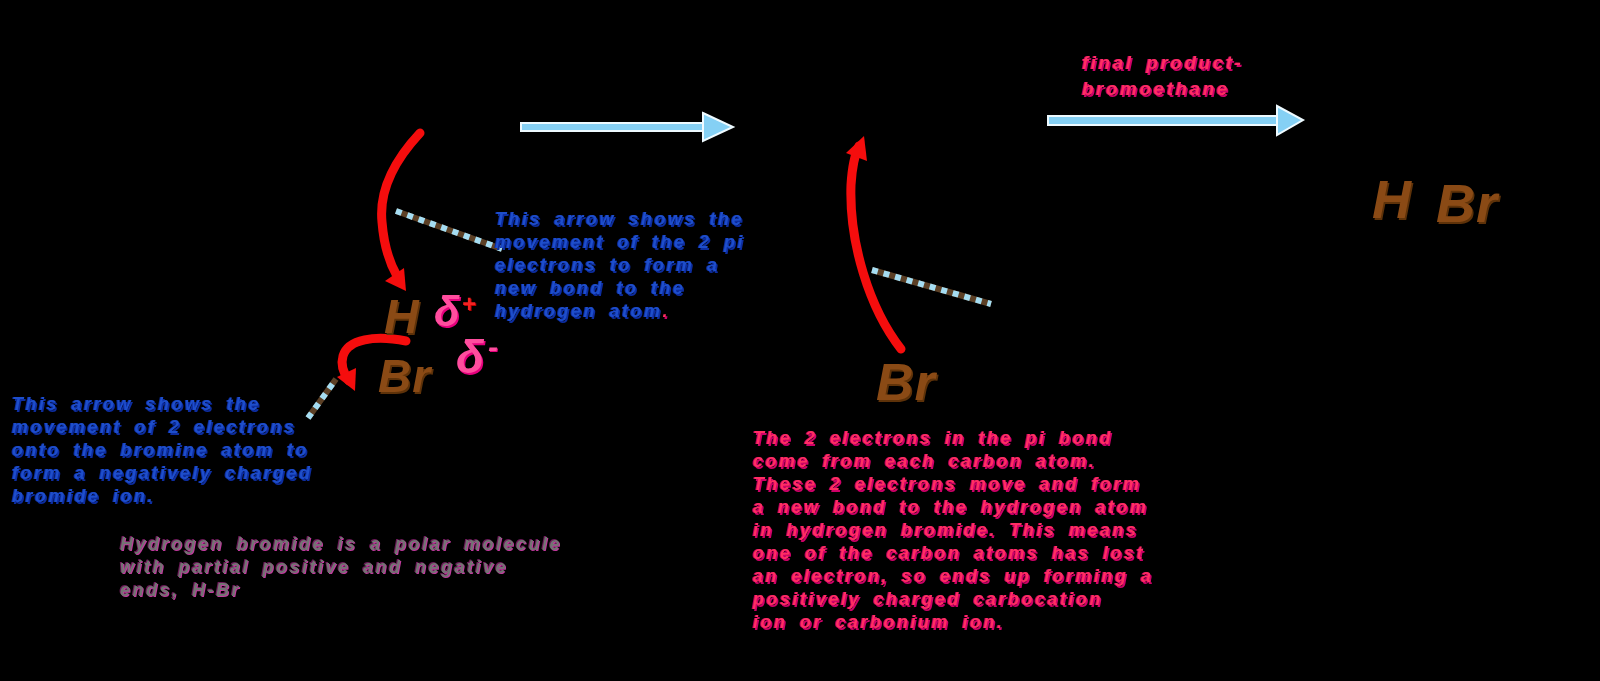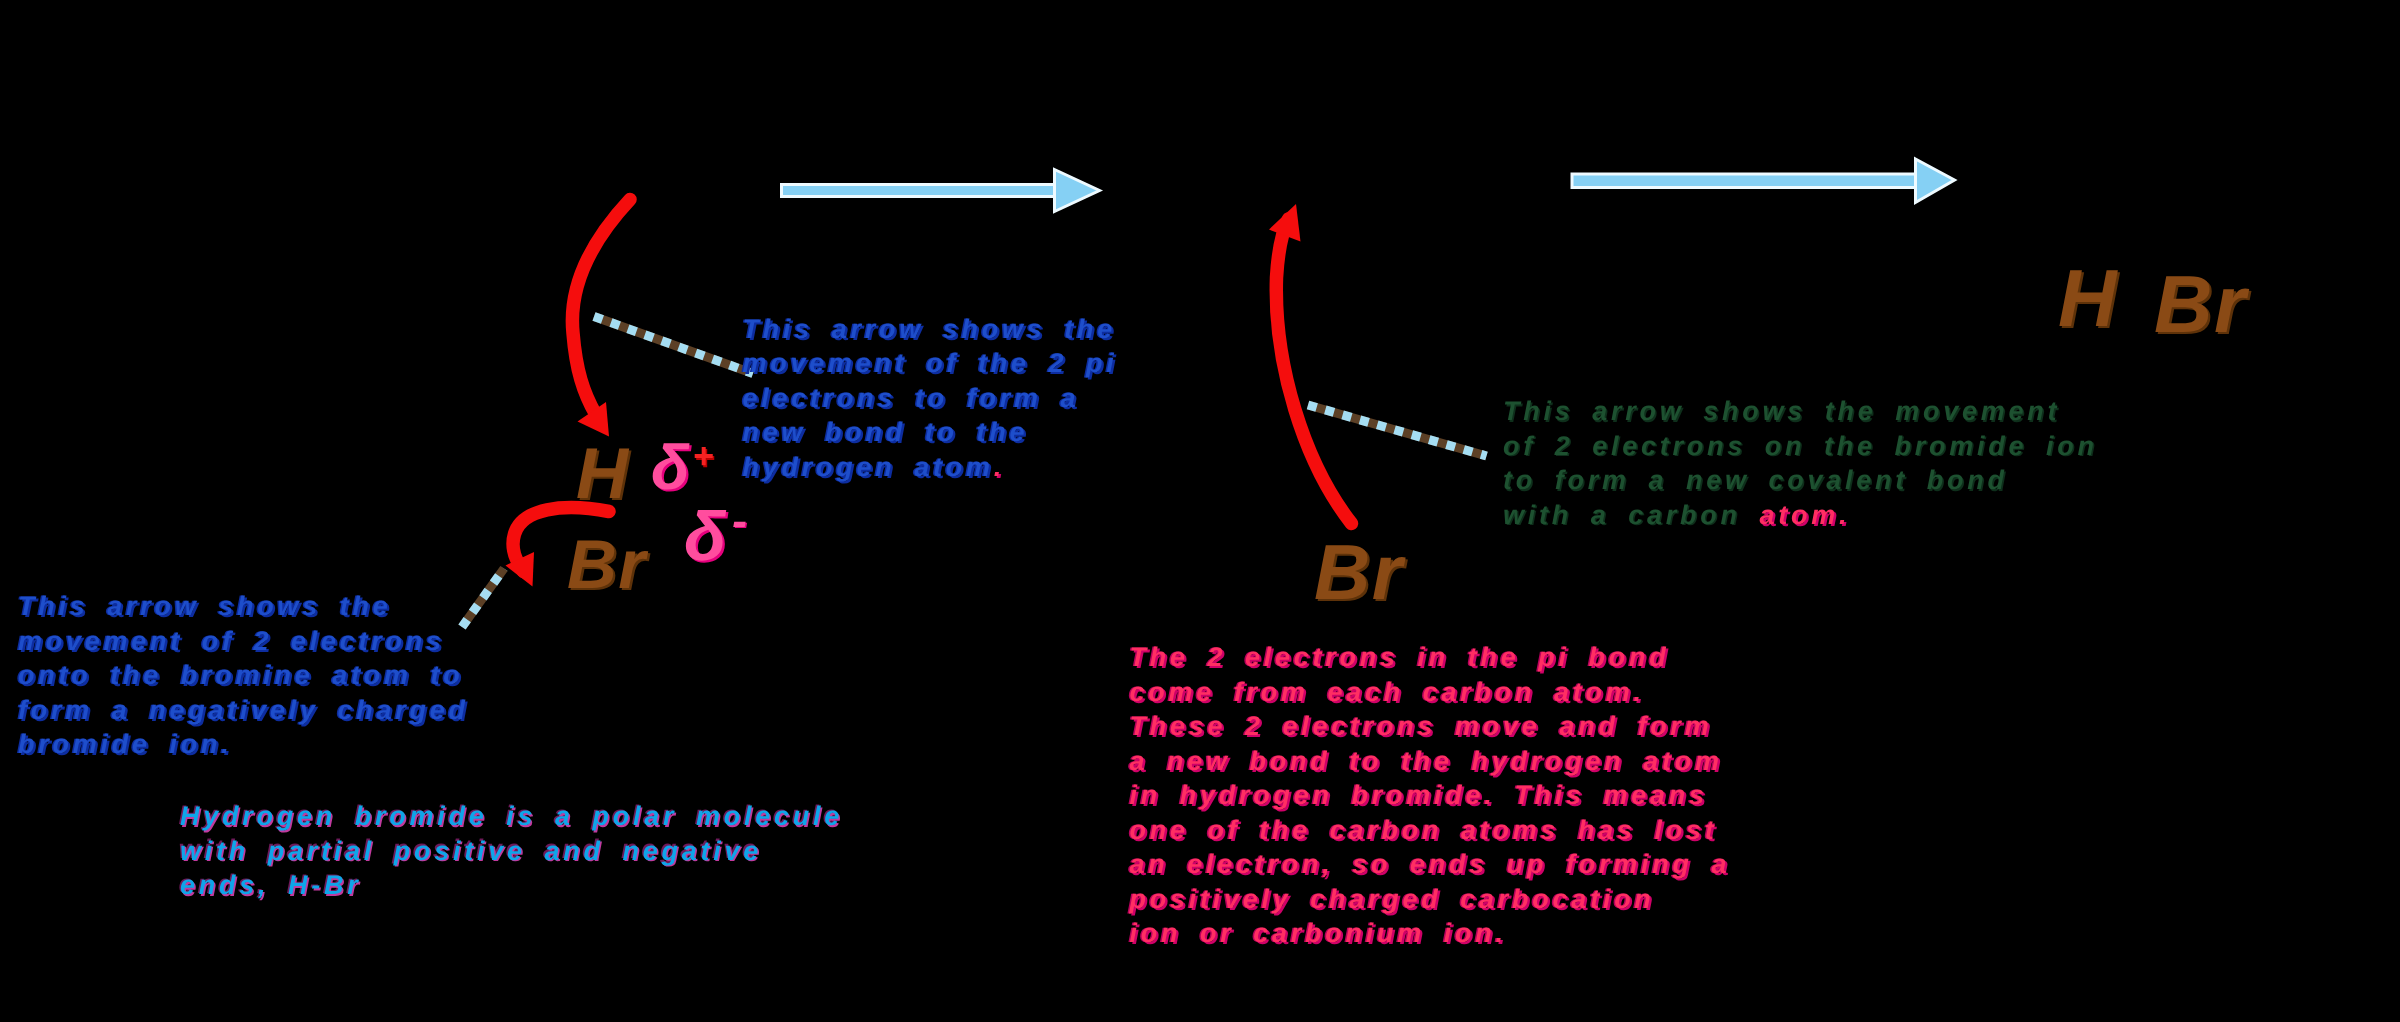--- a/index.html
+++ b/index.html
@@ -15,21 +15,21 @@
     white-space:pre-line;
     font-weight:700;
     font-style:italic;
     font-size:18px;
     line-height:23px;
     letter-spacing:2.5px;
     word-spacing:5px;
   }
   .pink{ color:#ff2e63; text-shadow:1.5px 1.5px 0 #cf0068, -1px 0 0 #b8005c; }
   .blue{ color:#1e4ecb; text-shadow:1.5px 1.5px 0 #0d2da0, -1px 0 0 #0d2da0; }
-  .purple{ color:#0ea5e9; text-shadow:1px 1px 0 #c13a9e, -1px -1px 0 #6e1a5a; }
+  .purple{ color:#737373; text-shadow:1px 1px 0 #c13a9e, -1px -1px 0 #6e1a5a; }
   .green{ color:#1d5130; text-shadow:1px 1px 0 #0e2f1b; }
   .pink-inline{ color:#ff2e63; text-shadow:1.5px 1.5px 0 #cf0068; }
   .chem{
     position:absolute;
     color:#8a4a15;
     text-shadow:1.5px 1.5px 0 #5e3209;
     font-weight:700;
     font-style:italic;
     letter-spacing:1px;
   }
@@ -116,35 +116,33 @@
   <div class="note blue" style="left:12px;top:393px;width:370px;">This arrow shows the
 movement of 2 electrons
 onto the bromine atom to
 form a negatively charged
 bromide ion.</div>
 
   <div class="note purple" style="left:120px;top:533px;width:520px;">Hydrogen bromide is a polar molecule
 with partial positive and negative
 ends, H-Br</div>
 
-  <div class="note green" style="left:1002px;top:263px;width:490px;"><span>This arrow shows the movement
-of 2 electrons on the bromide ion
-to form a new covalent bond
-with a carbon </span><span class="pink-inline">atom.</span></div>
 
   <div class="note pink" style="left:753px;top:427px;width:480px;">The 2 electrons in the pi bond
 come from each carbon atom.
 These 2 electrons move and form
 a new bond to the hydrogen atom
 in hydrogen bromide.  This means
 one of the carbon atoms has lost
 an electron, so ends up forming a
 positively charged carbocation
 ion or carbonium ion.</div>
 
+  <div class="note pink" style="left:1082px;top:50px;width:280px;line-height:26px;font-size:19px;">final product-
+bromoethane</div>
 
   <span class="chem" style="left:384px;top:289px;font-size:48px;">H</span>
   <span class="delta" style="left:434px;top:288px;font-size:42px;"><span>δ</span><span class="sup-plus">+</span></span>
 
   <span class="chem" style="left:378px;top:349px;font-size:46px;">Br</span>
   <span class="delta" style="left:456px;top:330px;font-size:46px;"><span>δ</span><span class="sup-minus">-</span></span>
 
   <span class="chem" style="left:876px;top:352px;font-size:52px;">Br</span>
 
   <span class="chem" style="left:1372px;top:168px;font-size:54px;">H</span>

